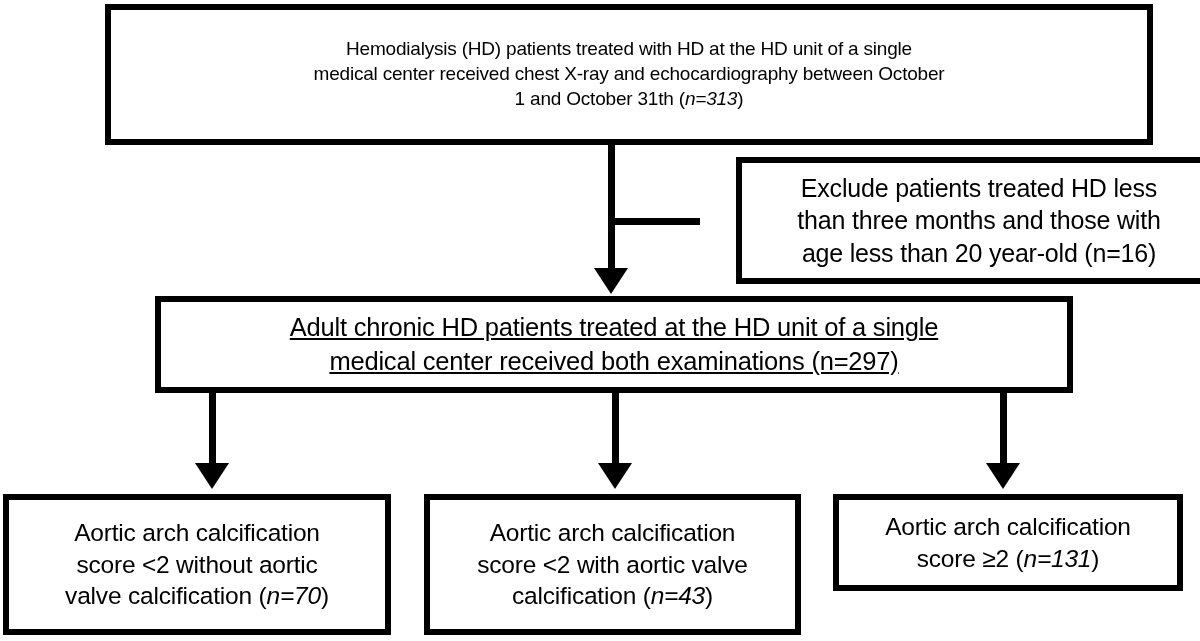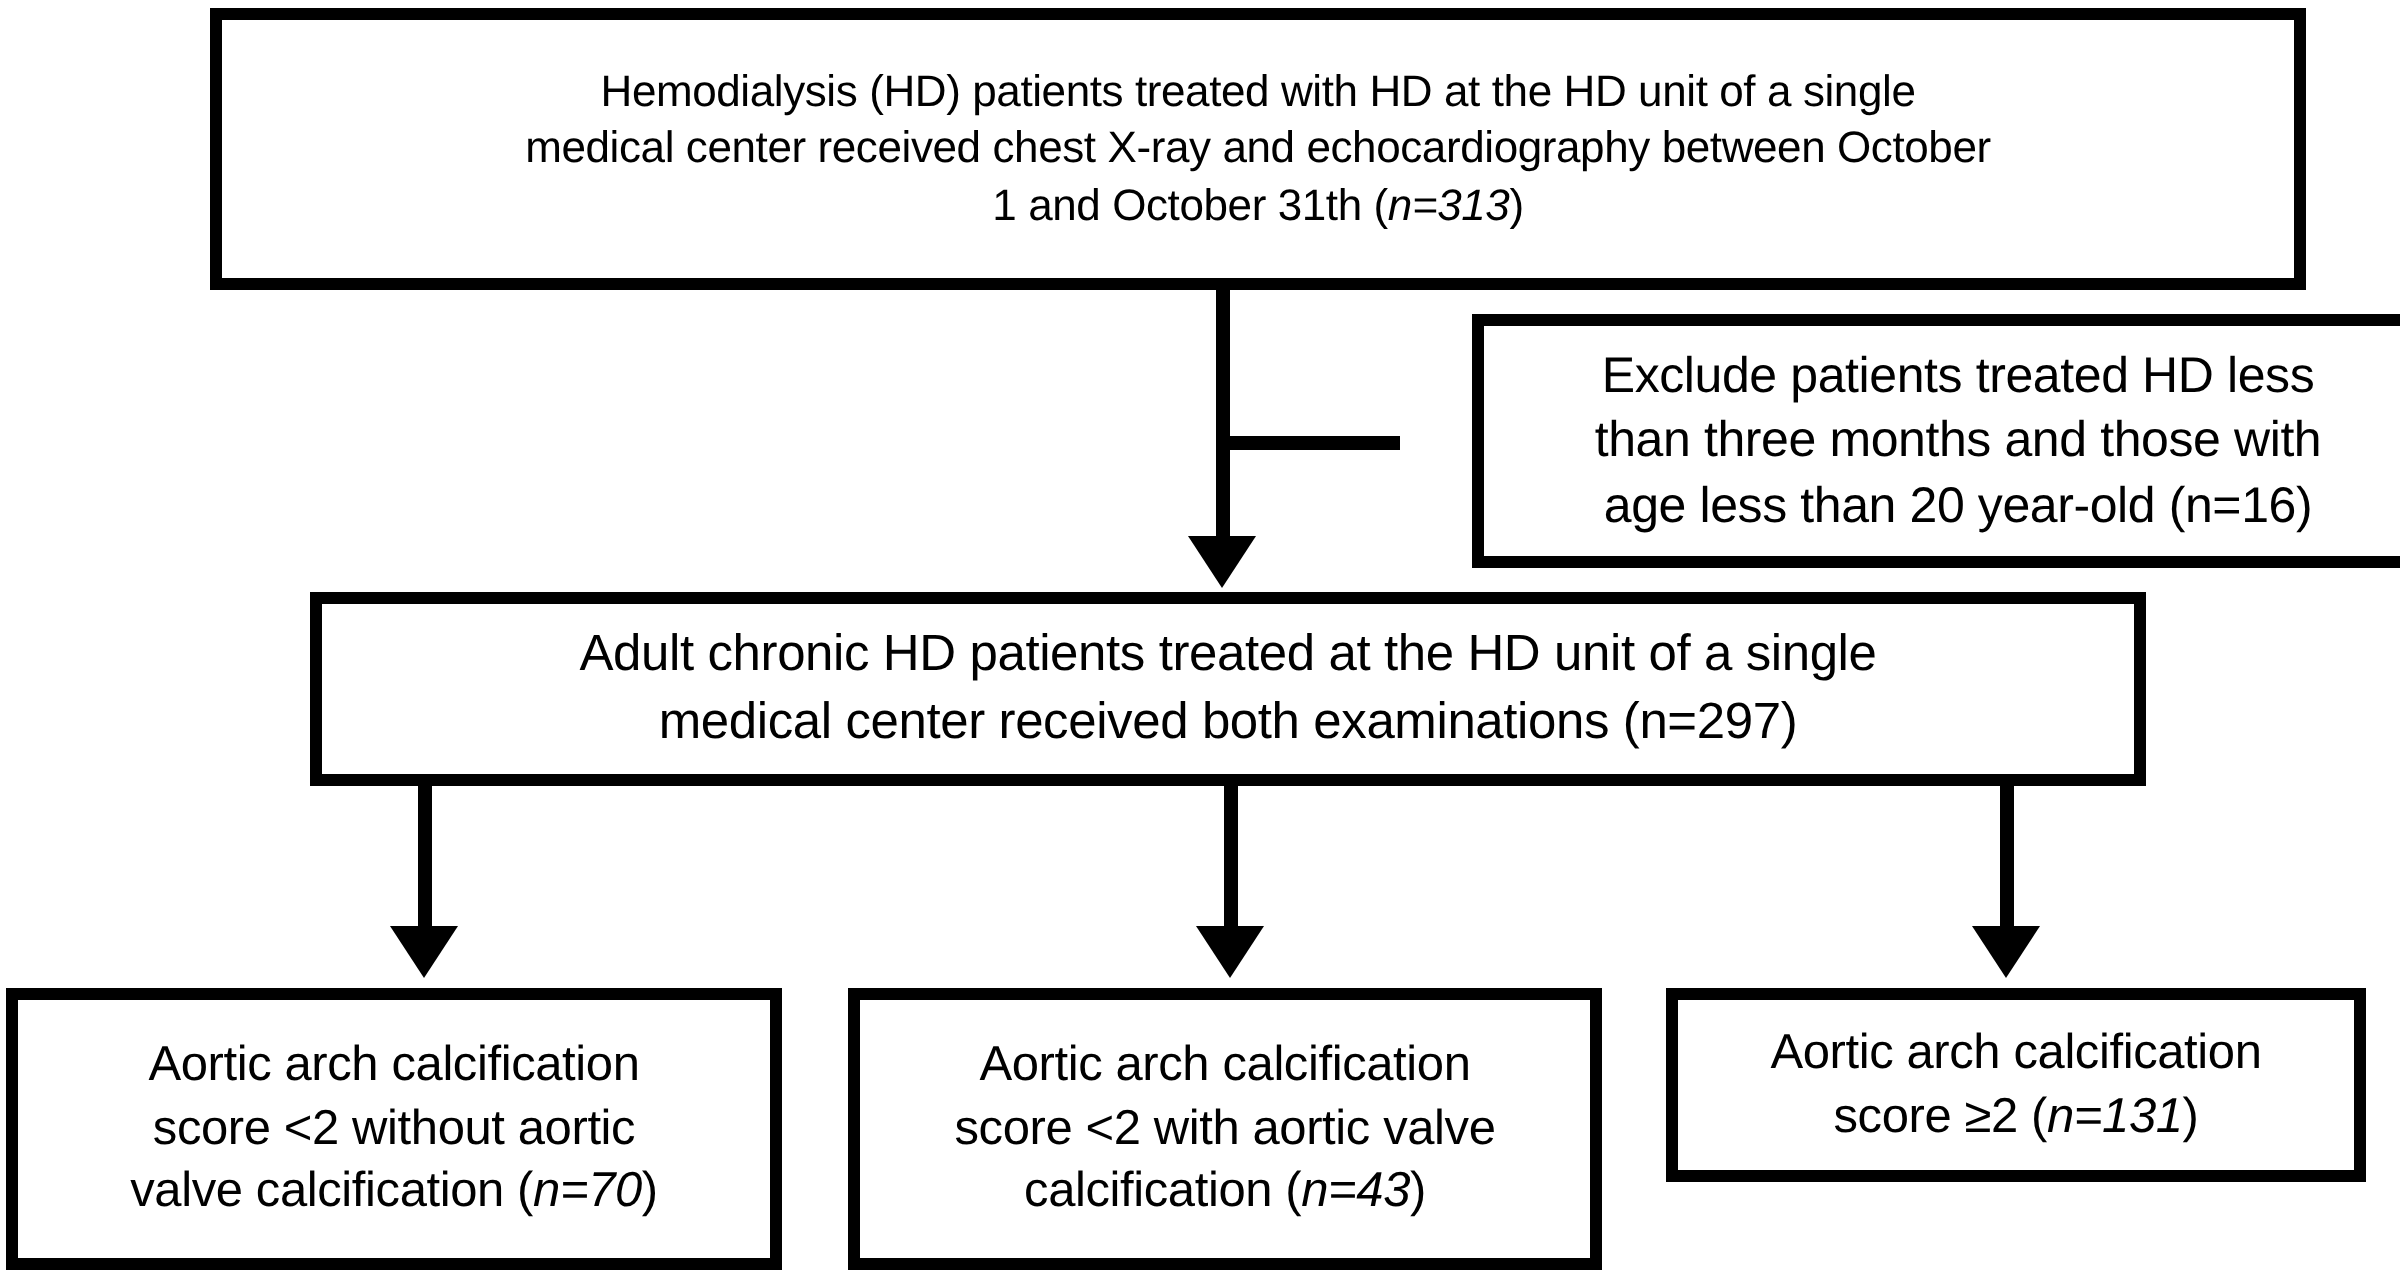--- a/index.html
+++ b/index.html
@@ -36,31 +36,31 @@
     padding: 0 6px;
     box-sizing: border-box;
     line-height: 1.30;
     letter-spacing: -0.2px;
     font-weight: 400;
   }
   
   #box-enrollment {
     left: 105px;  top: 4px;   width: 1048px; height: 141px;
   }
-  #box-enrollment .txt { font-size: 22px; }
+  #box-enrollment .txt { font-size: 19px; }
 
   #box-excluded {
     left: 736px;  top: 157px; width: 486px;  height: 127px;
   }
   #box-excluded .txt { font-size: 25px; }
 
   #box-eligible {
     left: 155px;  top: 296px; width: 918px;  height: 97px;
   }
-  #box-eligible .txt { font-size: 25.5px; }
+  #box-eligible .txt { font-size: 25.5px; text-decoration: underline; }
 
   #box-group-1 {
     left: 3px;    top: 494px; width: 388px;  height: 141px;
   }
   #box-group-1 .txt { font-size: 24.5px; }
 
   #box-group-2 {
     left: 424px;  top: 494px; width: 377px;  height: 141px;
   }
   #box-group-2 .txt { font-size: 24.5px; }

